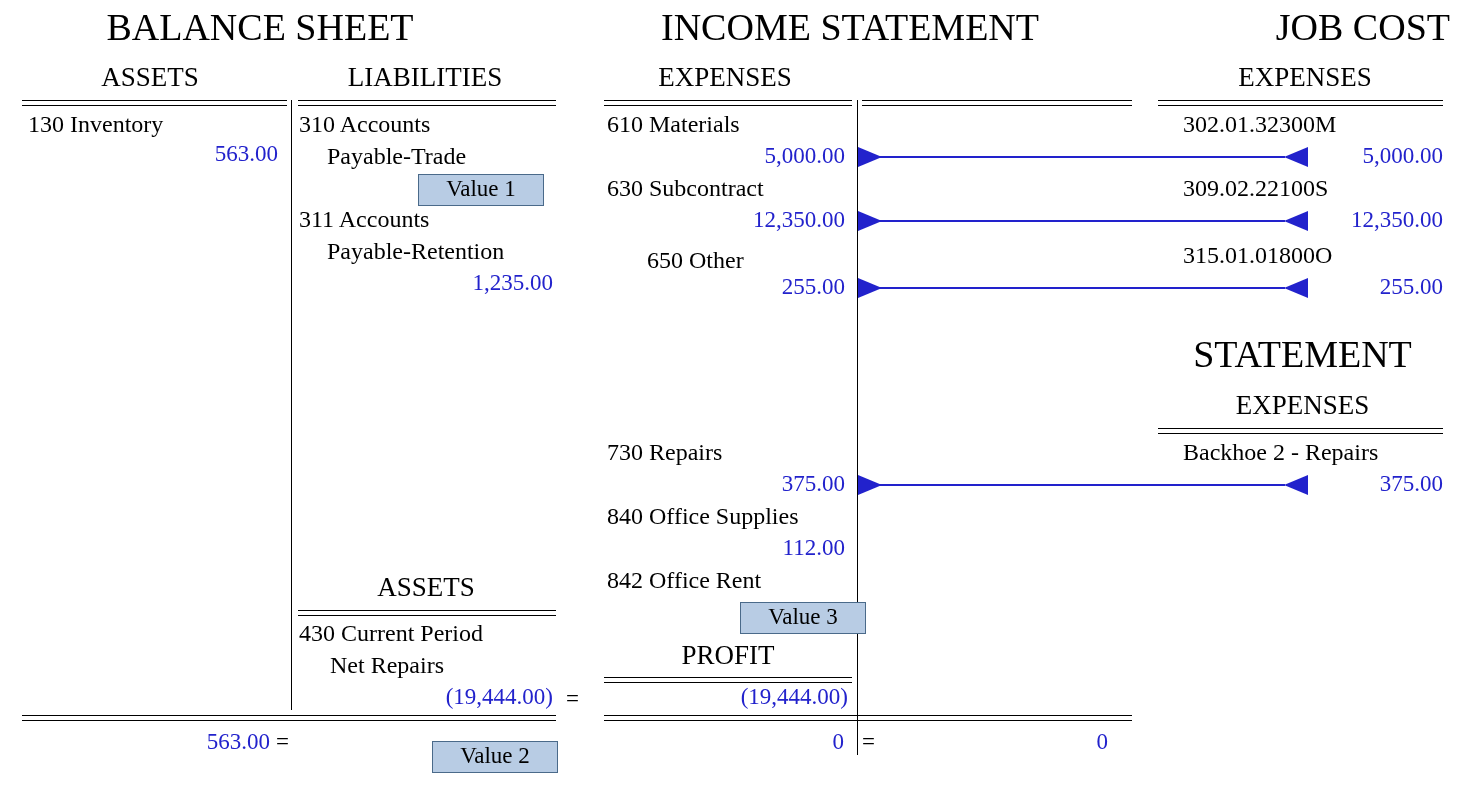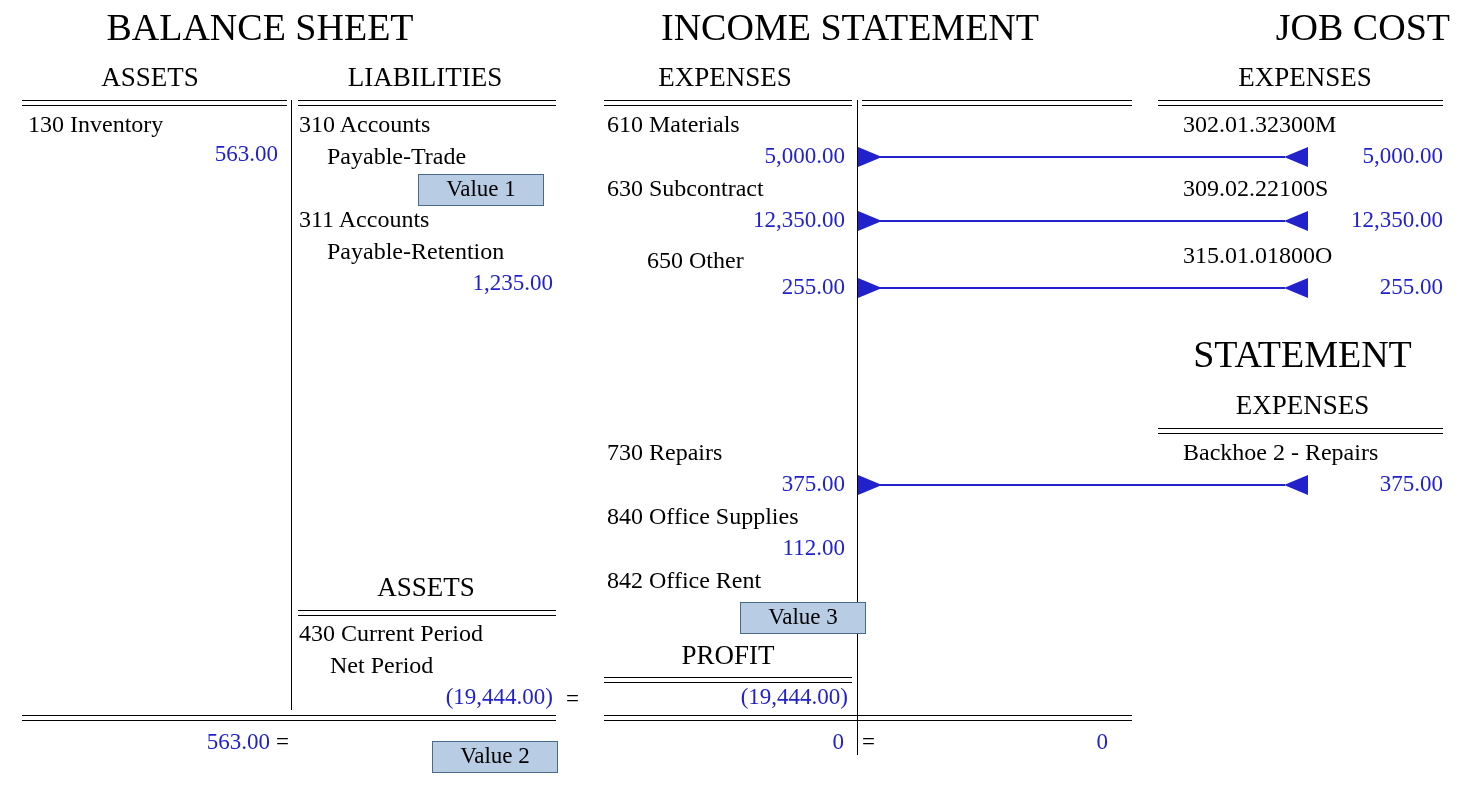--- a/index.html
+++ b/index.html
@@ -126,21 +126,21 @@
   <div class="abs acct" style="left:327px; top:143px;">Payable-Trade</div>
   <div class="valuebox" style="left:418px; top:174px; width:108px;">Value 1</div>
 
   <div class="abs acct" style="left:299px; top:206px;">311 Accounts</div>
   <div class="abs acct" style="left:327px; top:238px;">Payable-Retention</div>
   <div class="abs amt" style="left:299px; top:270px; width:254px;">1,235.00</div>
 
   <div class="abs sub-title" style="left:299px; top:572px; width:254px;">ASSETS</div>
   <div class="dbl-rule" style="left:298px; top:610px; width:258px;"></div>
   <div class="abs acct" style="left:299px; top:620px;">430 Current Period</div>
-  <div class="abs acct" style="left:330px; top:652px;">Net Period</div>
+  <div class="abs acct" style="left:330px; top:652px;">Net Repairs</div>
   <div class="abs amt" style="left:299px; top:684px; width:254px;">(19,444.00)</div>
 
   <div class="dbl-rule" style="left:22px; top:715px; width:534px;"></div>
 
   <div class="abs amt" style="left:22px; top:729px; width:248px;">563.00</div>
   <div class="abs eq" style="left:276px; top:729px;">=</div>
   <div class="valuebox" style="left:432px; top:741px; width:108px;">Value 2</div>
 
   <div class="abs eq" style="left:566px; top:686px;">=</div>
 

